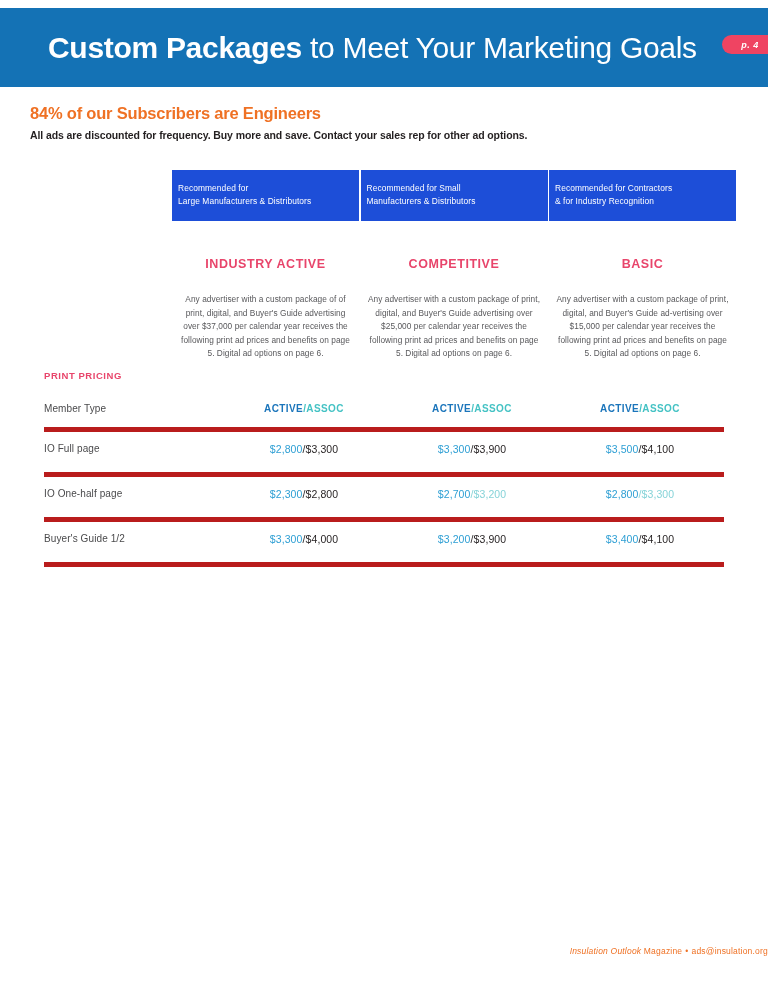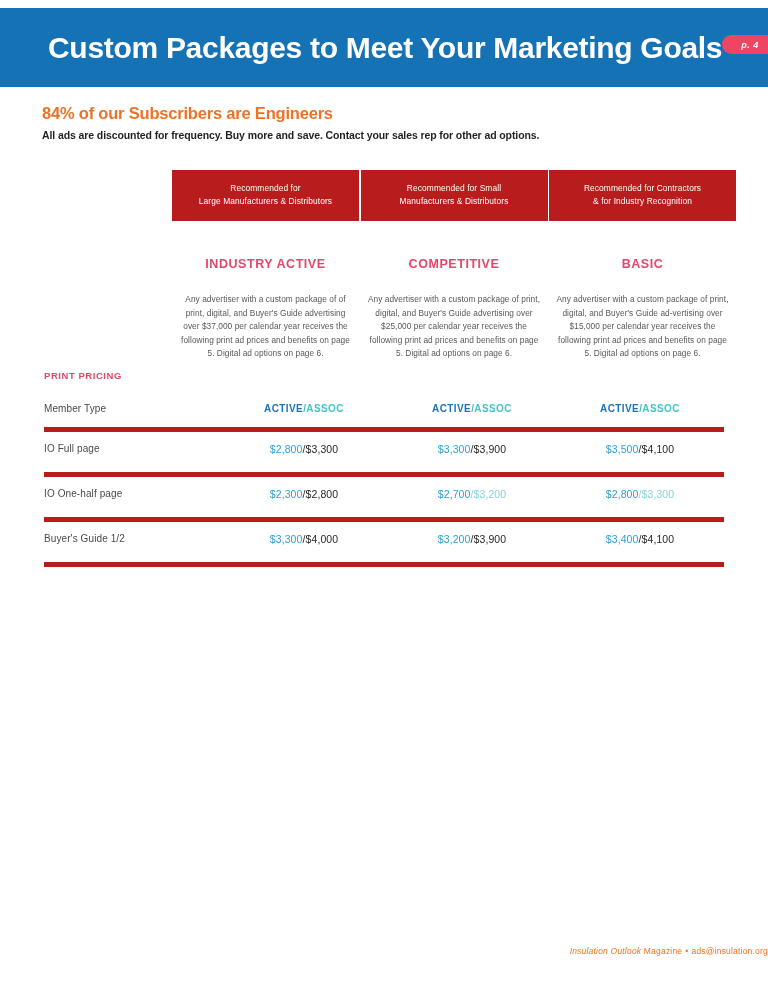--- a/index.html
+++ b/index.html
@@ -31,21 +31,21 @@
     color: #ffffff;
     font-size: 30px;
     line-height: 34px;
     letter-spacing: -0.3px;
     white-space: nowrap;
   }
   .banner-title .strong {
     font-weight: bold;
   }
   .banner-title .light {
-    font-weight: bold;
+    font-weight: normal;
   }
   .page-badge {
     position: absolute;
     right: 2px;
     top: 34px;
     background: #e8days;
   }
   .page-badge {
     position: absolute;
     left: 722px;
@@ -60,21 +60,21 @@
     font-weight: bold;
     display: flex;
     align-items: center;
     justify-content: center;
     letter-spacing: 0.5px;
   }
 
   
   .intro {
     position: absolute;
-    left: 42px;
+    left: 30px;
     top: 104px;
     width: 680px;
   }
   .intro-heading {
     color: #ef7124;
     font-size: 16.5px;
     font-weight: bold;
     letter-spacing: -0.2px;
     margin: 0 0 6px 0;
   }
@@ -97,25 +97,24 @@
   }
   .tier {
     width: 187px;
     display: flex;
     flex-direction: column;
     align-items: center;
   }
   .tier-rec {
     width: 100%;
     box-sizing: border-box;
-    background: #b91c1c;
+    background: #1d4ed8;
     color: #ffffff;
     font-size: 8.4px;
     line-height: 13px;
-    text-align: center;
     padding: 12px 6px 13px 6px;
     min-height: 16px;
     letter-spacing: 0.1px;
   }
   .tier-name {
     margin-top: 36px;
     color: #e8456b;
     font-size: 12.5px;
     font-weight: bold;
     letter-spacing: 0.55px;

